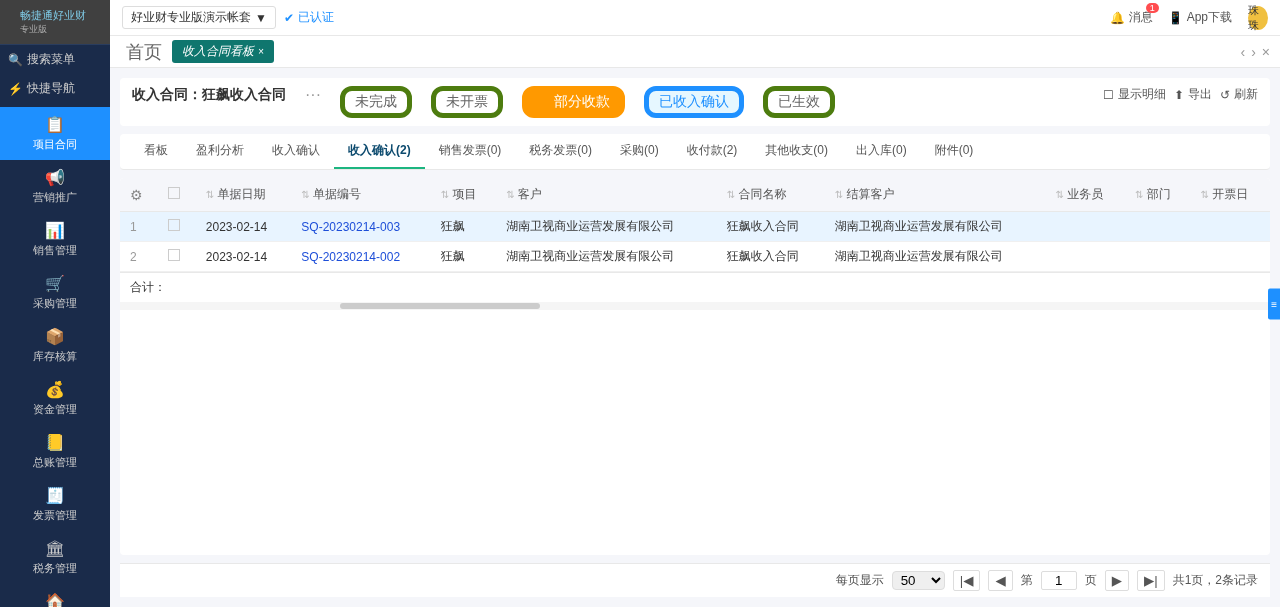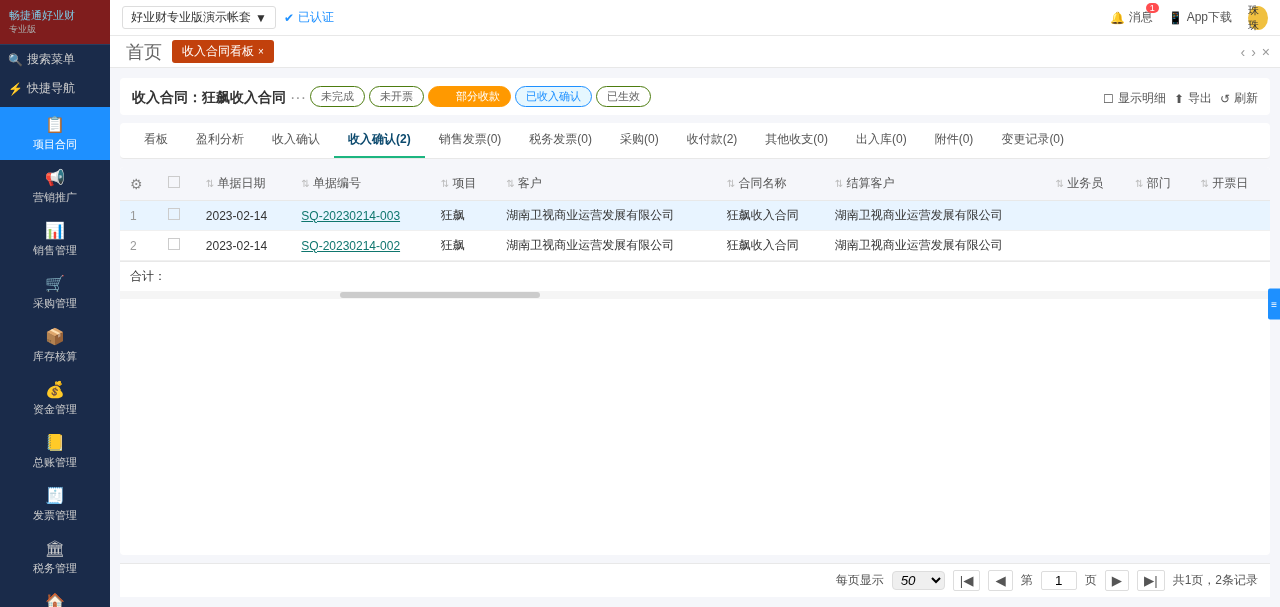--- a/index.html
+++ b/index.html
@@ -1,20 +1,20 @@
 <!DOCTYPE html>
 <html><head>
   <meta charset="utf-8">
   <style>
     * { box-sizing: border-box; margin: 0; padding: 0; }
     body { font-family: 'Microsoft YaHei', Arial, sans-serif; font-size: 12px; background: #f0f2f5; display: flex; height: 607px; overflow: hidden; }
 
     
     .sidebar { width: 110px; background: #1a2b4a; display: flex; flex-direction: column; color: #fff; flex-shrink: 0; }
-    .sidebar-logo { padding: 8px 9px; background: #7f1d1d; border-bottom: 1px solid #2a3d5e; }
+    .sidebar-logo { padding: 8px 20px; background: #404040; border-bottom: 1px solid #2a3d5e; }
     .sidebar-logo-text { font-size: 11px; color: #7ec8e3; line-height: 1.4; }
     .sidebar-logo-sub { font-size: 9px; color: #aaa; }
     .sidebar-search { display: flex; align-items: center; padding: 6px 8px; cursor: pointer; color: #ccc; font-size: 12px; }
     .sidebar-nav { display: flex; align-items: center; padding: 6px 8px; cursor: pointer; color: #ccc; font-size: 12px; }
     .sidebar-item { display: flex; flex-direction: column; align-items: center; padding: 8px 4px; cursor: pointer; color: #ccc; font-size: 11px; gap: 3px; }
     .sidebar-item.active { background: #1e90ff; color: #fff; }
     .sidebar-icon { font-size: 16px; }
 
     
     .main { flex: 1; display: flex; flex-direction: column; overflow: hidden; }
@@ -24,64 +24,64 @@
     .topbar-selector { display: flex; align-items: center; gap: 4px; font-size: 12px; color: #333; border: 1px solid #ddd; border-radius: 3px; padding: 2px 8px; cursor: pointer; }
     .topbar-cert { display: flex; align-items: center; gap: 4px; color: #1e90ff; font-size: 12px; }
     .topbar-right { margin-left: auto; display: flex; align-items: center; gap: 16px; font-size: 12px; color: #555; }
     .topbar-icon-btn { display: flex; align-items: center; gap: 3px; cursor: pointer; position: relative; }
     .badge { background: #ff4d4f; color: #fff; border-radius: 8px; font-size: 9px; padding: 0 4px; position: absolute; top: -6px; right: -6px; }
     .avatar { width: 20px; height: 24px; border-radius: 50%; background: #f0c040; display: flex; align-items: center; justify-content: center; font-size: 11px; color: #333; }
 
     
     .tabbar { background: #fff; height: 32px; display: flex; align-items: center; padding: 0 10px; border-bottom: 1px solid #e8e8e8; gap: 4px; }
     .breadcrumb-home { color: #666; font-size: 18px; cursor: pointer; padding: 4px 6px; }
-    .tab-item { background: #c2410c; color: #fff; border-radius: 3px; padding: 3px 10px; font-size: 12px; display: flex; align-items: center; gap: 4px; cursor: pointer; }
+    .tab-item { background: #0f766e; color: #fff; border-radius: 3px; padding: 3px 10px; font-size: 12px; display: flex; align-items: center; gap: 4px; cursor: pointer; font-style: italic; }
     .tab-close { cursor: pointer; font-size: 10px; }
     .tab-nav-btns { margin-left: auto; display: flex; gap: 6px; color: #999; font-size: 14px; cursor: pointer; }
 
     
     .content { flex: 1; background: #f5f6fa; overflow: hidden; display: flex; flex-direction: column; padding: 10px; gap: 8px; }
 
     
-    .contract-header { background: #fff; border-radius: 4px; padding: 8px 12px; display: flex; align-items: flex-end; gap: 4px; }
+    .contract-header { background: #fff; border-radius: 4px; padding: 8px 12px; display: flex; align-items: flex-start; gap: 19px; }
     .contract-title { font-size: 14px; font-weight: bold; color: #333; }
     .contract-more { color: #999; cursor: pointer; font-size: 16px; }
-    .status-btn { border: 1px solid #4d7c0f; border-radius: 12px; padding: 2px 10px; font-size: 11px; cursor: pointer; color: #666; font-family: Liberation Serif, serif; }
+    .status-btn { border: 5px solid #4d7c0f; border-radius: 12px; padding: 2px 10px; font-size: 14px; cursor: pointer; color: #666; font-family: Liberation Serif, serif; }
     .status-btn.partial { background: #ff9900; color: #fff; border-color: #ff9900; padding-left: 27px; }
     .status-btn.confirmed { background: #e6f7ff; color: #1e90ff; border-color: #1e90ff; }
     .header-right { margin-left: auto; display: flex; align-items: center; gap: 8px; }
     .header-check { display: flex; align-items: center; gap: 4px; font-size: 12px; color: #555; }
     .header-action { display: flex; align-items: center; gap: 4px; font-size: 12px; color: #555; cursor: pointer; }
 
     
     .sub-tabs { background: #fff; border-radius: 4px; display: flex; align-items: center; padding: 0 10px; border-bottom: 1px solid #e8e8e8; }
     .sub-tab { padding: 8px 14px; font-size: 12px; color: #555; cursor: pointer; border-bottom: 2px solid transparent; }
     .sub-tab.active { color: #0c4a6e; border-bottom: 2px solid #1cb580; font-weight: bold; }
 
     
     .table-container { flex: 1; background: #fff; border-radius: 4px; overflow: auto; }
     table { width: 100%; border-collapse: collapse; font-size: 12px; }
     thead tr { background: #f5f6fa; }
     th { padding: 8px 10px; text-align: left; color: #555; font-weight: normal; border-bottom: 1px solid #e8e8e8; white-space: nowrap; }
     td { padding: 6px 10px; color: #333; border-bottom: 1px solid #f0f0f0; white-space: nowrap; }
     tr.selected-row { background: #e8f4ff; }
     .th-icon { color: #bbb; font-size: 10px; }
-    .link-text { color: #0f766e; cursor: pointer; text-decoration: underline; }
+    .link-text { color: #1d4ed8; cursor: pointer; }
     .row-num { color: #999; }
     .th-settings { color: #888; cursor: pointer; font-size: 14px; }
     .checkbox { width: 12px; height: 12px; border: 1px solid #ccc; display: inline-block; cursor: pointer; }
 
     
     .total-row { background: #fff; border-top: 1px solid #e8e8e8; padding: 6px 10px; font-size: 12px; color: #333; display: flex; align-items: center; }
 
     
     .table-footer { background: #fff; padding: 6px 12px; display: flex; align-items: center; justify-content: flex-end; gap: 8px; font-size: 12px; color: #555; border-top: 1px solid #e8e8e8; }
     .page-btn { padding: 2px 6px; border: 1px solid #ddd; border-radius: 2px; cursor: pointer; background: #fff; color: #555; }
     .page-input { width: 36px; border: 1px solid #ddd; border-radius: 2px; text-align: center; padding: 1px 4px; }
-    .page-select { border: 1px solid #ddd; border-radius: 4px; padding: 0 4px; font-style: italic; }
+    .page-select { border: 1px solid #ddd; border-radius: 4px; padding: 0 4px; }
 
     
     .scroll-area { height: 8px; background: #f5f5f5; position: relative; }
     .scroll-thumb { height: 6px; width: 200px; background: #ccc; border-radius: 3px; position: absolute; left: 220px; top: 1px; }
 
     
     .right-panel-icon { position: absolute; right: 0; top: 50%; transform: translateY(-50%); background: #1e90ff; color: #fff; padding: 6px 3px; border-radius: 2px 0 0 2px; cursor: pointer; font-size: 10px; }
 
     .sidebar-divider { height: 1px; background: #2a3d5e; margin: 2px 0; }
   </style>
@@ -221,21 +221,20 @@
       <div class="sub-tab">盈利分析</div>
       <div class="sub-tab">收入确认</div>
       <div class="sub-tab active">收入确认(2)</div>
       <div class="sub-tab">销售发票(0)</div>
       <div class="sub-tab">税务发票(0)</div>
       <div class="sub-tab">采购(0)</div>
       <div class="sub-tab">收付款(2)</div>
       <div class="sub-tab">其他收支(0)</div>
       <div class="sub-tab">出入库(0)</div>
       <div class="sub-tab">附件(0)</div>
-      <div class="sub-tab">变更记录(0)</div>
     </div>
 
     <div class="table-container" style="position:relative">
       <table>
         <thead>
           <tr>
             <th><span class="th-settings">⚙</span></th>
             <th><span class="checkbox"></span></th>
             <th><span class="th-icon">⇅</span> 单据日期</th>
             <th><span class="th-icon">⇅</span> 单据编号</th>

